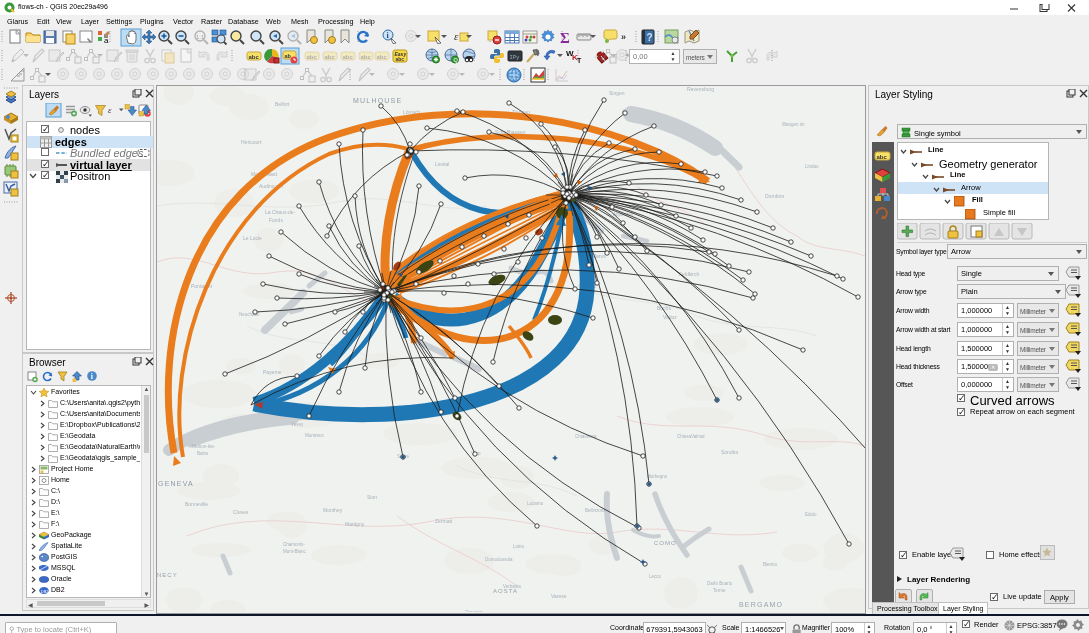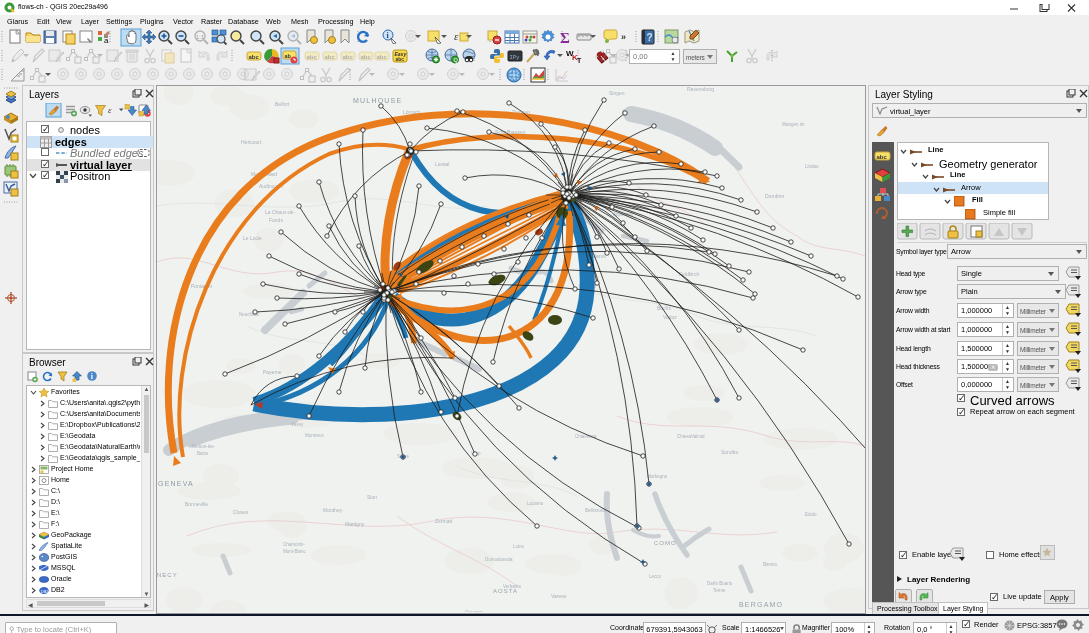--- a/index.html
+++ b/index.html
@@ -1441,23 +1441,20 @@
         <path d="M246,368 L247,370 L249,371 L247,372 L246,374 L245,372 L243,371 L245,370 Z"></path>
       </g>
     </svg></div>
 <div id="rpanel" class="abs panel">
     <div class="ptitle">Layer Styling</div>
     <svg class="abs" style="left:196px;top:3px" width="24" height="10">
       <rect x="2" y="2" width="6" height="6" fill="none" stroke="#333"></rect>
       <rect x="4" y="0" width="6" height="6" fill="#f0f0f0" stroke="#333"></rect>
       <path d="M15,1 L22,8 M22,1 L15,8" stroke="#333" stroke-width="1.4"></path>
     </svg>
-    <div class="combo" style="left:3px;top:17px;width:215px;"><svg width="12" height="10" style="vertical-align:-2px">
-        <path d="M1,1 L4,8 L6,3 L11,1" fill="none" stroke="#888" stroke-width="1.2"></path>
-      </svg> virtual_layer</div>
     <div class="abs" style="left:3px;top:36px;width:22px;height:480px;background:#565656;"></div>
     <svg class="abs" style="left:3px;top:36px" width="22" height="100">
       <rect x="0" y="0" width="22" height="20" fill="#f0f0f0"></rect>
       <g transform="translate(4,4)">
         <path d="M1,9 L6,3.5 L8.5,6 L4,10 Z" fill="#e8a030" stroke="#9a6a10" stroke-width="0.5"></path>
         <path d="M6,3.5 L9.5,0 L11.5,2 L8.5,6 Z" fill="#c87828"></path>
       </g>
       <g transform="translate(3,27)">
         <rect x="0" y="3" width="15" height="8" rx="2" fill="#f7e06a" stroke="#caa83a"></rect>
         <text x="1.5" y="9.5" font-size="6" font-weight="bold" fill="#333" font-family="Liberation Sans">abc</text>
@@ -1471,20 +1468,25 @@
         <rect x="5" y="0" width="6" height="5" fill="#e05050"></rect>
         <rect x="0" y="8" width="6" height="5" fill="#e8b030"></rect>
         <rect x="9" y="8" width="6" height="5" fill="#4888c8"></rect>
         <path d="M8,5 L8,8 M3,8 L3,6 L13,6 L13,8" stroke="#ccc" fill="none"></path>
       </g>
       <g transform="translate(3,84)">
         <path d="M2,8 A5,5 0 1 1 8,12" fill="none" stroke="#b06030" stroke-width="2"></path>
         <path d="M6,13 L11,13 L8,9 Z" fill="#b06030"></path>
       </g>
     </svg>
+    <div class="combo" style="left:28px;top:38px;width:190px;"><svg width="11" height="11" style="vertical-align:-2px">
+        <rect x="1" y="1" width="8" height="3" fill="#3a9a3a" stroke="#1a6a1a" stroke-width="0.5"></rect>
+        <rect x="2" y="4" width="6" height="3" fill="#58b858" stroke="#1a6a1a" stroke-width="0.5"></rect>
+        <rect x="1" y="7" width="8" height="3" fill="#3a9a3a" stroke="#1a6a1a" stroke-width="0.5"></rect>
+      </svg> Single symbol</div>
     <div class="abs white" style="left:28px;top:56px;width:152px;height:78px;">
       <svg class="abs" style="left:2px;top:5px" width="7" height="7">
         <path d="M1,2 L3.5,5 L6,2" fill="none" stroke="#444" stroke-width="1.2"></path>
       </svg>
       <svg class="abs" style="left:12px;top:5px" width="14" height="7">
         <path d="M3,4 L12,4" stroke="#7a4a28" stroke-width="1.6"></path>
         <path d="M0,1.5 L6,4 L0,6.5 Z" fill="#7a4a28"></path>
       </svg>
       <div class="abs" style="left:30px;top:2px;font-size:7.5px;font-weight:bold;white-space:nowrap;">Line</div>
       <svg class="abs" style="left:13px;top:17.5px" width="7" height="7">

